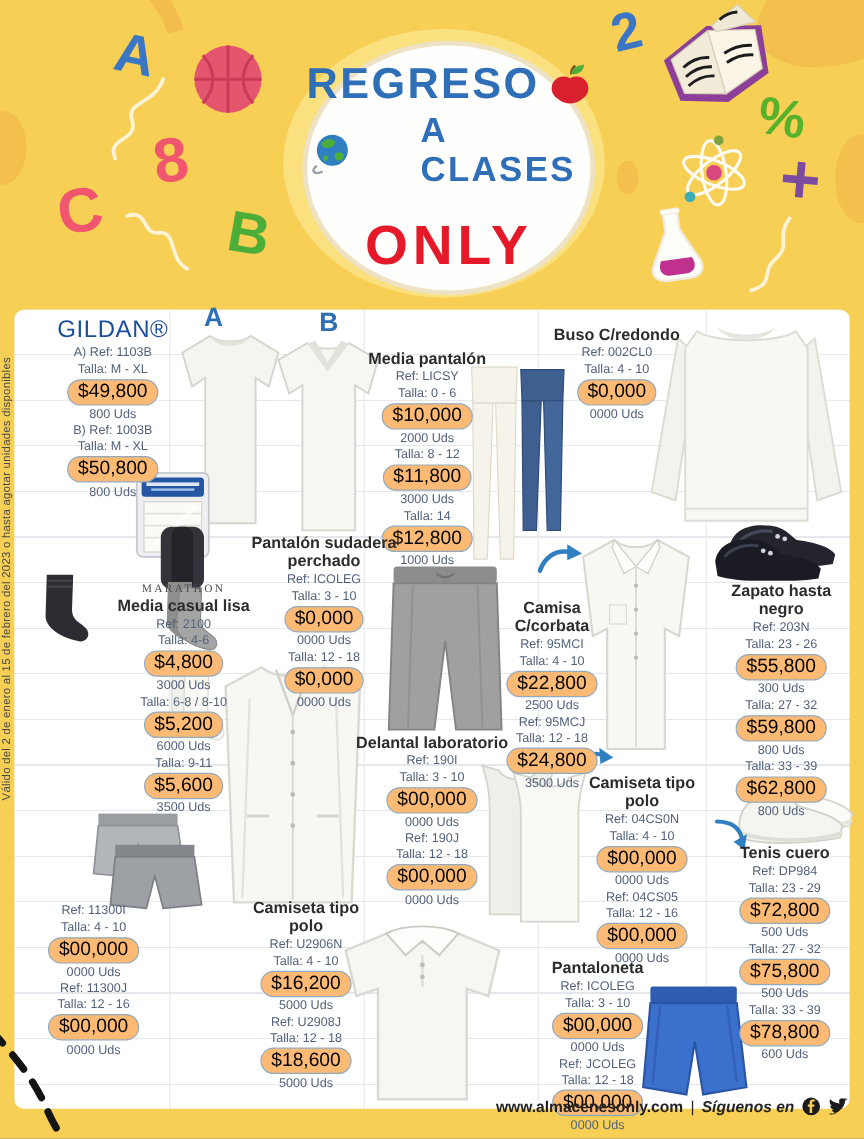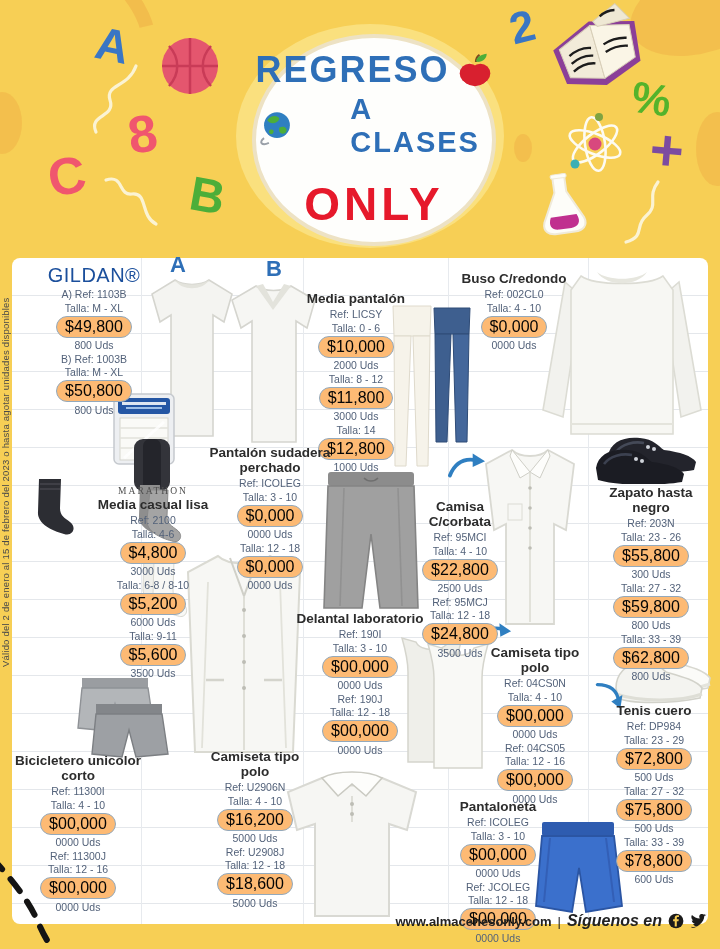--- a/index.html
+++ b/index.html
@@ -33,21 +33,21 @@
   .ln-price{margin:1.5px 0;}
   .pill{display:inline-block;border:1.5px solid #93a9bc;border-radius:12px;padding:0 8px;
         font-size:16px;font-weight:400;color:#050505;background:#fdba74;line-height:20px;}
   .img{position:absolute;z-index:1;}
   .arrow{position:absolute;z-index:3;}
   .shirt-label{position:absolute;z-index:3;font-size:22px;font-weight:700;color:#2E6FB7;}
   
   .footer{position:absolute;right:12px;bottom:19px;display:flex;align-items:center;gap:6px;z-index:5;}
   .f-url{font-size:13px;color:#222;font-weight:600;cursor:pointer;}
   .f-sep{font-size:13px;color:#222;}
-  .f-follow{font-size:16px;color:#222;font-style:italic;font-weight:600;}
+  .f-follow{font-size:13px;color:#222;font-style:italic;font-weight:600;}
   .doodle{position:absolute;z-index:5;}
 </style>
 </head>
 <body>
 
 <div class="page">
 
   <div class="arc-tl"></div>
   <div class="blob" style="left:-18px;top:92px;width:40px;height:62px;"></div>
   <div class="blob" style="left:628px;top:-34px;width:150px;height:86px;transform:rotate(-18deg);"></div>
@@ -432,21 +432,20 @@
         <div class="ln ln-label">Talla: 27 - 32</div>
         <div class="ln ln-price"><span class="pill">$75,800</span></div>
         <div class="ln ln-uds">500 Uds</div>
         <div class="ln ln-label">Talla: 33 - 39</div>
         <div class="ln ln-price"><span class="pill">$78,800</span></div>
         <div class="ln ln-uds">600 Uds</div>
       </div>
   </div>
 
   <div class="product" style="left:14px;top:752px;width:128px;">
-    <div class="p-name">Bicicletero unicolor corto</div>
     <div>
         <div class="ln ln-label">Ref: 11300I</div>
         <div class="ln ln-label">Talla: 4 - 10</div>
         <div class="ln ln-price"><span class="pill">$00,000</span></div>
         <div class="ln ln-uds">0000 Uds</div>
         <div class="ln ln-label">Ref: 11300J</div>
         <div class="ln ln-label">Talla: 12 - 16</div>
         <div class="ln ln-price"><span class="pill">$00,000</span></div>
         <div class="ln ln-uds">0000 Uds</div>
       </div>

